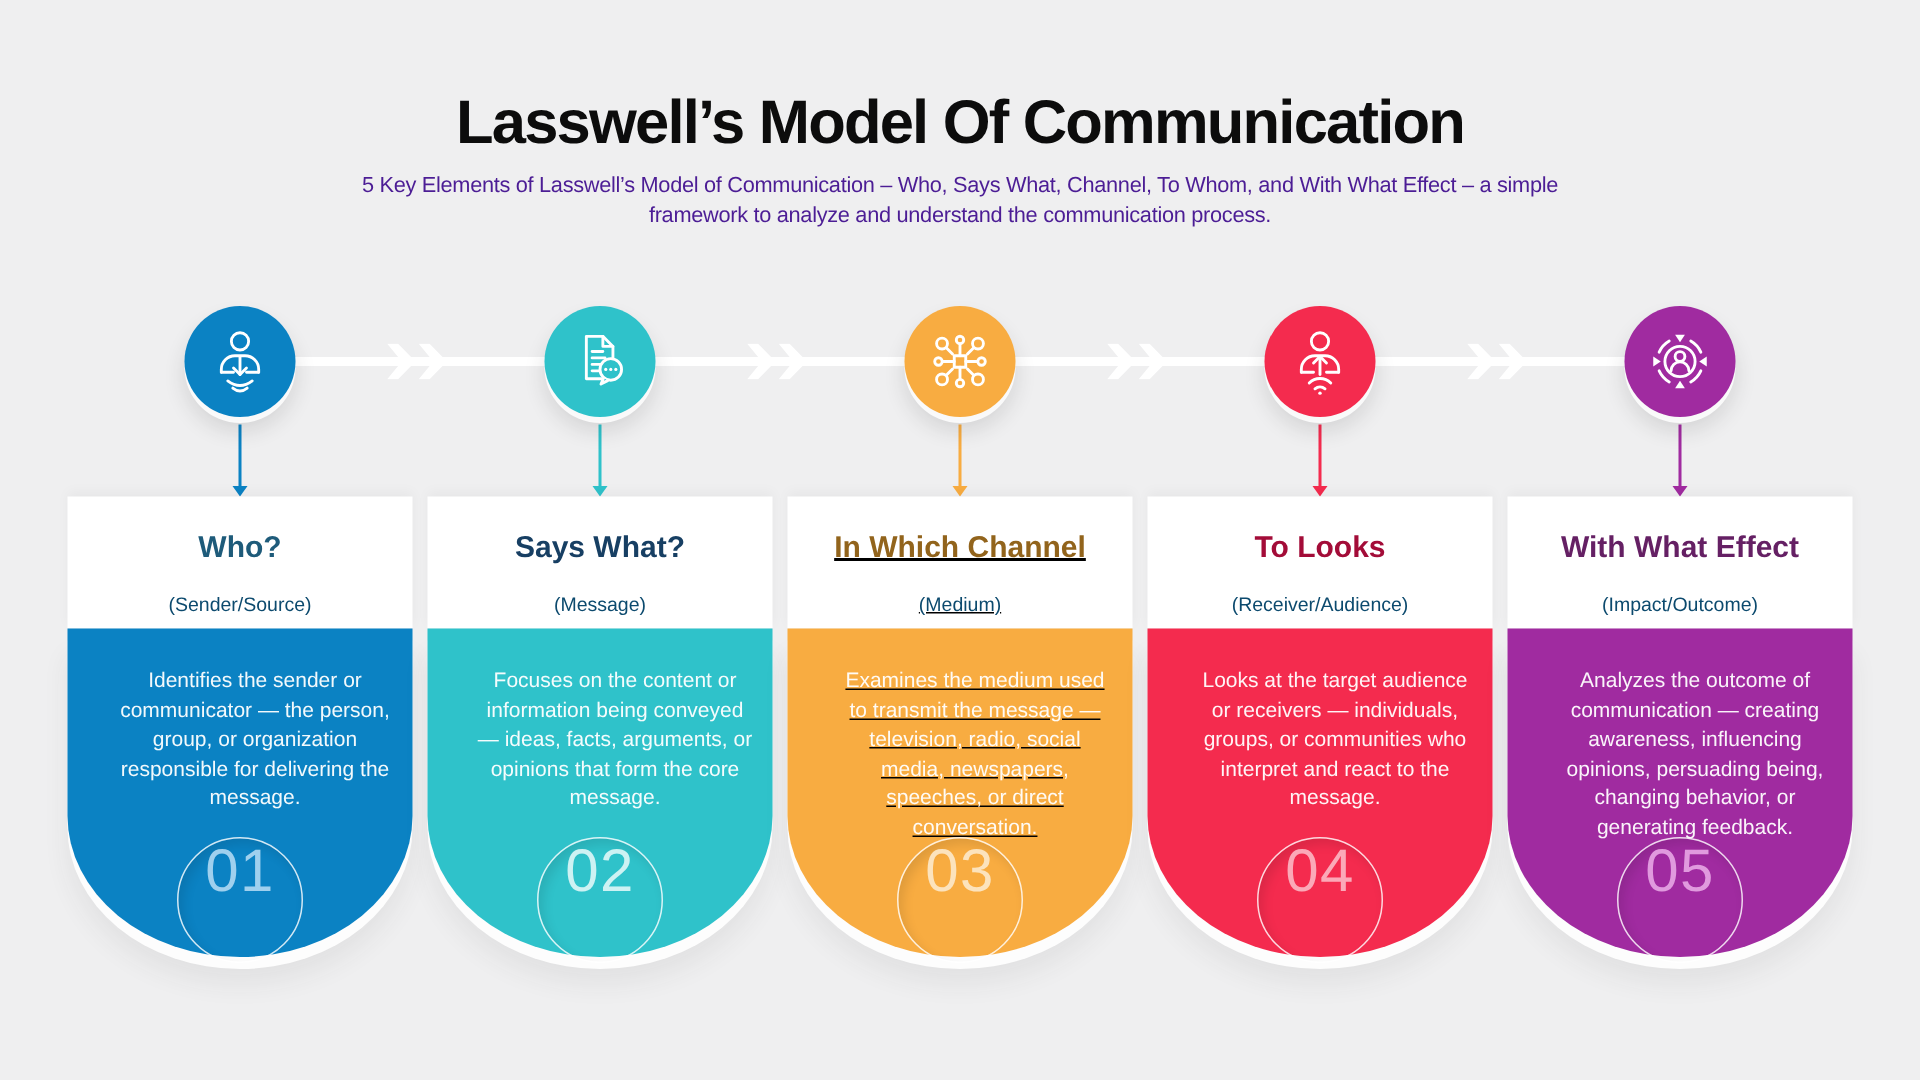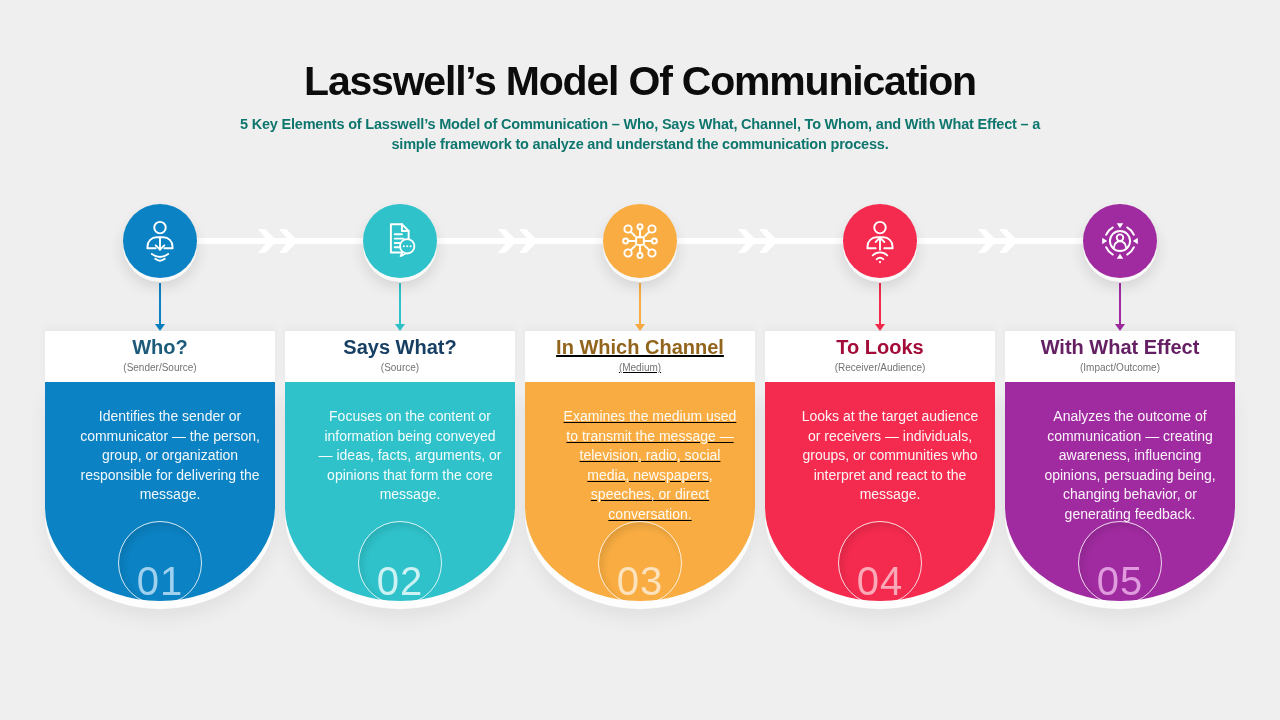--- a/index.html
+++ b/index.html
@@ -9,21 +9,21 @@
   .stage { position:relative; width:1280px; height:720px; background:#efeff0; }
 
   
   .hdr { position:absolute; top:58px; left:0; width:1280px; text-align:center; }
   .hdr h1 {
     font-size:41px; font-weight:700; color:#0c0c0c;
     letter-spacing:-1.2px;
   }
   .hdr .sub {
     margin:9px auto 0; max-width:830px;
-    font-size:14.5px; font-weight:700; color:#0f766e; line-height:1.4;
+    font-size:14.5px; font-weight:400; color:#4c1d95; line-height:1.4;
     letter-spacing:-0.2px;
   }
 
   
   .hline { position:absolute; left:160px; top:238px; width:960px; height:6px;
            background:#ffffff; z-index:1; }
   .chev-group { position:absolute; top:229px; height:24px; width:44px;
                 display:flex; align-items:center; gap:2px; z-index:2; }
   .chev { width:19px; height:24px; background:#ffffff;
           clip-path:polygon(0 0, 38% 0, 100% 50%, 38% 100%, 0 100%, 52% 50%); }
@@ -43,43 +43,43 @@
   .icon-stroke { stroke:#ffffff; stroke-width:2; fill:none;
                  stroke-linecap:round; stroke-linejoin:round; }
 
   .connector { width:2px; height:41px; margin:5px auto 0; background:var(--accent); }
   .connector-head { width:0; height:0; margin:0 auto;
     border-left:5px solid transparent; border-right:5px solid transparent;
     border-top:7px solid var(--accent); }
 
   .card { margin-top:0; }
   .card-header {
-    background:#ffffff; text-align:center; padding:4px 4px 9px;
+    background:#ffffff; text-align:center; padding:22px 4px 9px;
     box-shadow:0 -3px 8px rgba(0,0,0,0.04);
   }
   .card-title { font-size:20px; font-weight:700; color:var(--heading); line-height:1.2; }
-  .card-subtitle { font-size:10px; color:#737373; margin-top:3px; }
+  .card-subtitle { font-size:13px; color:#0c4a6e; margin-top:18px; }
 
   .card-body {
     position:relative; background:var(--accent); height:219px;
     border-radius:0 0 50% 50% / 0 0 43% 43%;
     box-shadow: 0 8px 0 #fdfdfd, 0 18px 18px rgba(60,60,60,0.07);
     text-align:center;
   }
   .card-text {
     padding:25px 12px 0; font-size:14px; line-height:1.4;
     color:rgba(255,255,255,0.95);
     margin-left:20px;
   }
   .number-circle {
     position:absolute; left:50%; top:139px; transform:translateX(-50%);
     width:84px; height:84px; border-radius:50%;
     border:1.5px solid rgba(255,255,255,0.82);
     box-shadow: inset 3px 4px 7px rgba(0,0,0,0.10);
-    display:flex; align-items:flex-end; justify-content:center;
+    display:flex; align-items:flex-start; justify-content:center;
   }
   .number-circle span { font-size:40px; letter-spacing:1px; color:var(--number); }
 </style>
 </head>
 <body>
 
 <div class="stage">
 
   <div class="hdr">
     <h1>Lasswell’s Model Of Communication</h1>
@@ -143,21 +143,21 @@
         <circle cx="28" cy="29.5" r="1.1" fill="#fff" stroke="none"></circle>
         <circle cx="31.5" cy="29.5" r="1.1" fill="#fff" stroke="none"></circle>
         <circle cx="35" cy="29.5" r="1.1" fill="#fff" stroke="none"></circle>
       </svg>
     </div>
     <div class="connector"></div>
     <div class="connector-head"></div>
     <div class="card">
       <div class="card-header">
         <div class="card-title">Says What?</div>
-        <div class="card-subtitle">(Source)</div>
+        <div class="card-subtitle">(Message)</div>
       </div>
       <div class="card-body">
         <div class="card-text">Focuses on the content or information being conveyed — ideas, facts, arguments, or opinions that form the core message.</div>
         <div class="number-circle">
           <span>02</span>
         </div>
       </div>
     </div>
   </div>
 

